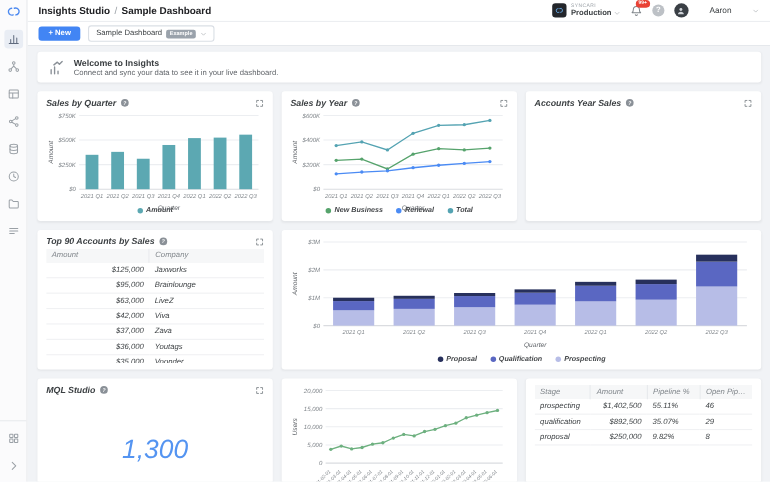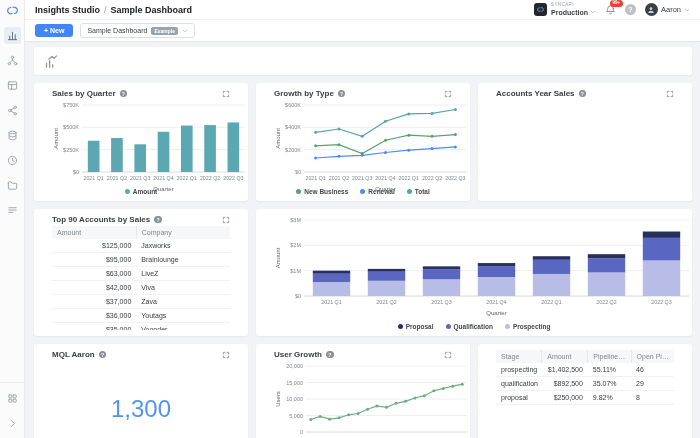--- a/index.html
+++ b/index.html
@@ -34,21 +34,21 @@
   .org-text{line-height:1;}
   .org-company{font-size:4.5px;color:#9aa0a6;letter-spacing:.4px;}
   .org-env-row{display:flex;align-items:center;gap:2px;margin-top:1px;}
   .org-env{font-size:7px;font-weight:bold;color:#3c4043;}
   .chev{color:#9aa0a6;}
   .bell-wrap{position:relative;color:#80868b;cursor:pointer;}
   .badge{position:absolute;top:-4px;left:5px;background:#e94235;color:#fff;font-size:4.5px;font-weight:bold;
          padding:1px 2.5px;border-radius:5px;line-height:1;}
   .help-circle{width:11px;height:11px;border-radius:50%;background:#bdc1c6;color:#fff;font-size:7px;font-weight:bold;
                display:flex;align-items:center;justify-content:center;cursor:pointer;}
-  .user{display:flex;align-items:center;gap:3px;cursor:pointer;}
+  .user{display:flex;align-items:center;gap:19px;cursor:pointer;}
   .user-avatar{width:13px;height:13px;border-radius:50%;background:#3a3f45;color:#d0d3d8;display:flex;align-items:center;justify-content:center;overflow:hidden;}
   .user-name{font-size:7.5px;color:#3c4043;}
 
   
   .toolbar{position:absolute;left:25px;right:0;top:20px;height:22px;background:#fff;border-bottom:1px solid #e3e6ea;
            display:flex;align-items:center;gap:7px;padding:0 10px;box-sizing:border-box;z-index:2;}
   .btn-new{background:#4285f4;color:#fff;font-size:7px;font-weight:bold;padding:3px 9px;border-radius:3px;border:none;
            font-family:"Liberation Sans",sans-serif;cursor:pointer;}
   .dash-select{display:flex;align-items:center;gap:4px;border:1px solid #dadfe5;border-radius:3px;padding:2.5px 6px;
                background:#fff;font-size:7px;color:#3c4043;cursor:pointer;}
@@ -59,22 +59,22 @@
            overflow:hidden;box-sizing:border-box;}
   .banner{background:#fff;border-radius:3px;box-shadow:0 1px 2px rgba(0,0,0,.05);padding:4px 10px;height:28px;
           display:flex;align-items:center;gap:8px;box-sizing:border-box;}
   .banner-icon{color:#8a9097;}
   .banner-title{font-size:8px;font-weight:bold;color:#3c4043;}
   .banner-sub{font-size:7px;color:#5f6368;margin-top:1px;}
   .grid-row{display:grid;gap:8px;margin-top:8px;}
   .row1{grid-template-columns:1fr 1fr 1fr;height:118px;}
   .row2{grid-template-columns:1fr 2.035fr;height:127px;}
   .row3{grid-template-columns:1fr 1fr 1fr;height:118px;}
-  .card{background:#fff;border-radius:3px;box-shadow:0 1px 2px rgba(0,0,0,.05);padding:6px 18px;
-        display:flex;flex-direction:column;box-sizing:border-box;overflow:hidden;}
+  .card{background:#fff;border-radius:3px;box-shadow:0 1px 2px rgba(0,0,0,.05);padding:6px 8px;
+        display:flex;flex-direction:column;box-sizing:border-box;overflow:hidden;font-style:italic;}
   .card-head{display:flex;align-items:center;gap:4px;flex:0 0 auto;margin-bottom:2px;}
   .card-title{font-size:8px;font-weight:bold;color:#3c4043;}
   .info-dot{width:7.5px;height:7.5px;border-radius:50%;background:#8a9097;color:#fff;font-size:5px;font-weight:bold;
             display:flex;align-items:center;justify-content:center;cursor:pointer;}
   .expand{margin-left:auto;color:#80868b;cursor:pointer;}
   .chart{flex:1 1 auto;min-height:0;position:relative;}
   .legend{display:flex;justify-content:center;gap:12px;font-size:6.5px;font-weight:bold;color:#44474a;
           padding-top:2px;flex:0 0 auto;align-items:center;}
   .legend-item{display:flex;align-items:center;gap:3px;}
   .legend-dot{width:5px;height:5px;border-radius:50%;display:inline-block;}
@@ -259,20 +259,24 @@
 
 <div class="content">
 
   <div class="banner">
     <span class="banner-icon js-icon ic15">
         <svg viewBox="0 0 24 24" fill="none" stroke="currentColor" stroke-width="2" stroke-linecap="round" stroke-linejoin="round">
           <path d="M4 21v-6M9 21V11M14 21v-4"></path>
           <path d="M8 8l5-4 3 3 4-4"></path>
         </svg>
       </span>
+    <div>
+      <div class="banner-title">Welcome to Insights</div>
+      <div class="banner-sub">Connect and sync your data to see it in your live dashboard.</div>
+    </div>
   </div>
 
   <div class="grid-row row1">
     <div class="card">
       <div class="card-head">
         <span class="card-title">Sales by Quarter</span>
         <span class="info-dot">?</span>
         <span class="expand js-icon ic8">
             <svg viewBox="0 0 24 24" fill="none" stroke="currentColor" stroke-width="2.4" stroke-linecap="round" stroke-linejoin="round">
               <path d="M4 9V4h5M15 4h5v5M20 15v5h-5M9 20H4v-5"></path>
@@ -307,21 +311,21 @@
           </svg></div>
       <div class="legend">
           <span class="legend-item">
             <span class="legend-dot" style="background:#5ca8b2"></span>
             <span>Amount</span>
           </span>
         </div>
     </div>
     <div class="card">
       <div class="card-head">
-        <span class="card-title">Growth by Type</span>
+        <span class="card-title">Sales by Year</span>
         <span class="info-dot">?</span>
         <span class="expand js-icon ic8">
             <svg viewBox="0 0 24 24" fill="none" stroke="currentColor" stroke-width="2.4" stroke-linecap="round" stroke-linejoin="round">
               <path d="M4 9V4h5M15 4h5v5M20 15v5h-5M9 20H4v-5"></path>
             </svg>
           </span>
       </div>
       <div class="chart"><svg width="198" height="93">
             <line x1="30" y1="72" x2="193" y2="72" stroke="#dadce0"></line>
             <text x="27" y="74" text-anchor="end" font-size="5.5" fill="#80868b">$0</text>
@@ -499,40 +503,31 @@
             <span class="legend-dot" style="background:#b7bde7"></span>
             <span>Prospecting</span>
           </span>
         </div>
     </div>
   </div>
 
   <div class="grid-row row3">
     <div class="card">
       <div class="card-head">
-        <span class="card-title">MQL Aaron</span>
+        <span class="card-title">MQL Studio</span>
         <span class="info-dot">?</span>
         <span class="expand js-icon ic8">
             <svg viewBox="0 0 24 24" fill="none" stroke="currentColor" stroke-width="2.4" stroke-linecap="round" stroke-linejoin="round">
               <path d="M4 9V4h5M15 4h5v5M20 15v5h-5M9 20H4v-5"></path>
             </svg>
           </span>
       </div>
       <div class="metric">1,300</div>
     </div>
     <div class="card">
-      <div class="card-head">
-        <span class="card-title">User Growth</span>
-        <span class="info-dot">?</span>
-        <span class="expand js-icon ic8">
-            <svg viewBox="0 0 24 24" fill="none" stroke="currentColor" stroke-width="2.4" stroke-linecap="round" stroke-linejoin="round">
-              <path d="M4 9V4h5M15 4h5v5M20 15v5h-5M9 20H4v-5"></path>
-            </svg>
-          </span>
-      </div>
       <div class="chart"><svg width="198" height="95">
             <line x1="32" y1="71" x2="193" y2="71" stroke="#dadce0"></line>
             <text x="29" y="73" text-anchor="end" font-size="5.5" fill="#80868b">0</text>
             <line x1="32" y1="54.5" x2="193" y2="54.5" stroke="#eceef1"></line>
             <text x="29" y="56.5" text-anchor="end" font-size="5.5" fill="#80868b">5,000</text>
             <line x1="32" y1="38" x2="193" y2="38" stroke="#eceef1"></line>
             <text x="29" y="40" text-anchor="end" font-size="5.5" fill="#80868b">10,000</text>
             <line x1="32" y1="21.5" x2="193" y2="21.5" stroke="#eceef1"></line>
             <text x="29" y="23.5" text-anchor="end" font-size="5.5" fill="#80868b">15,000</text>
             <line x1="32" y1="5" x2="193" y2="5" stroke="#eceef1"></line>

